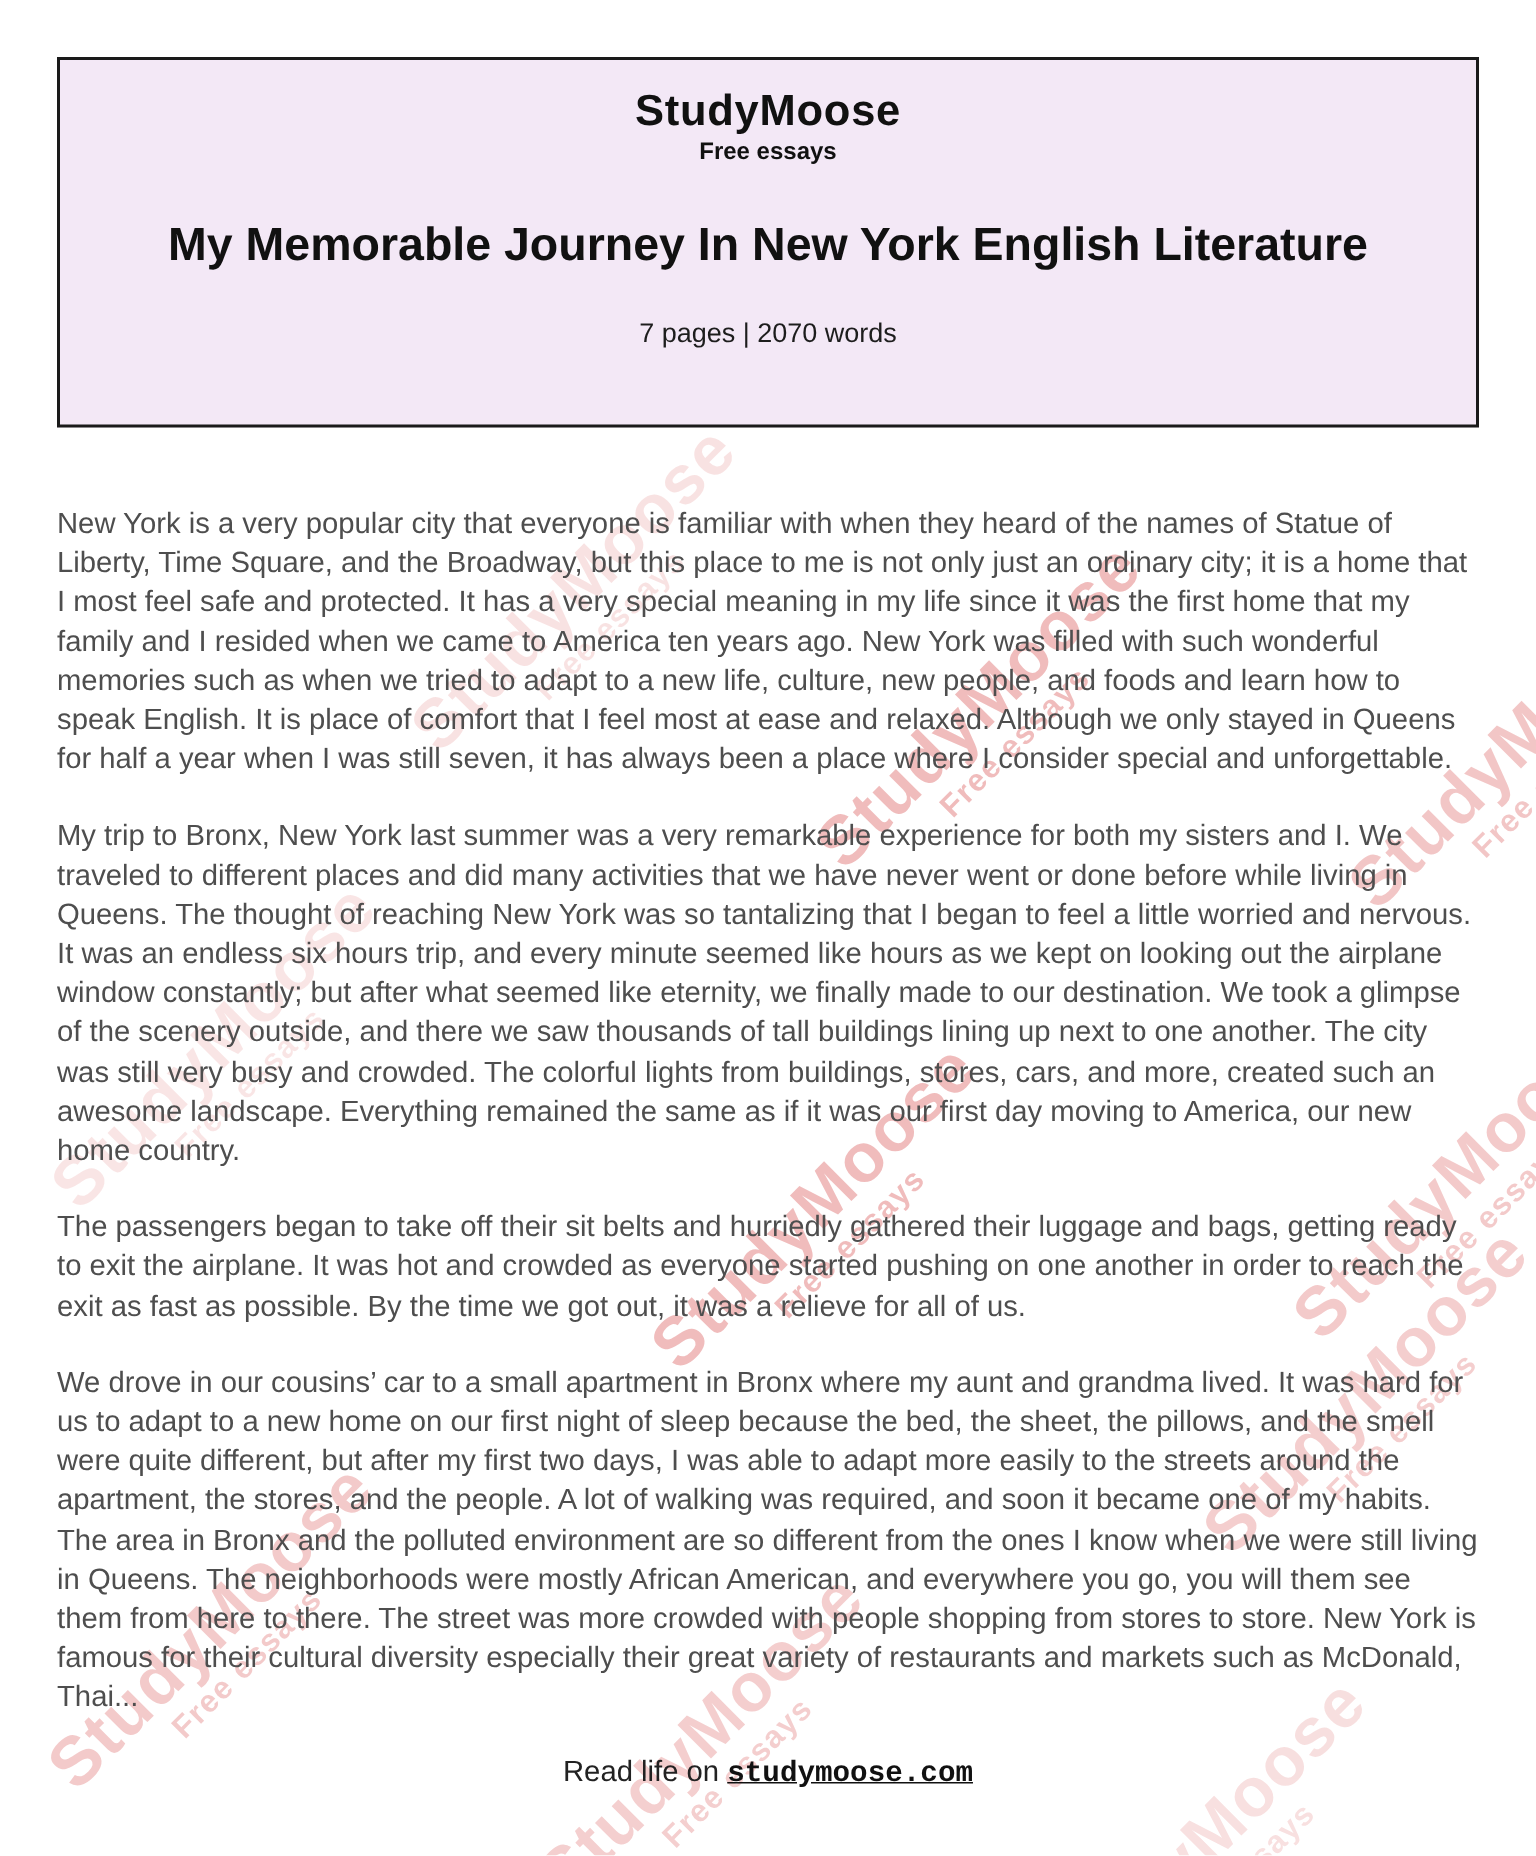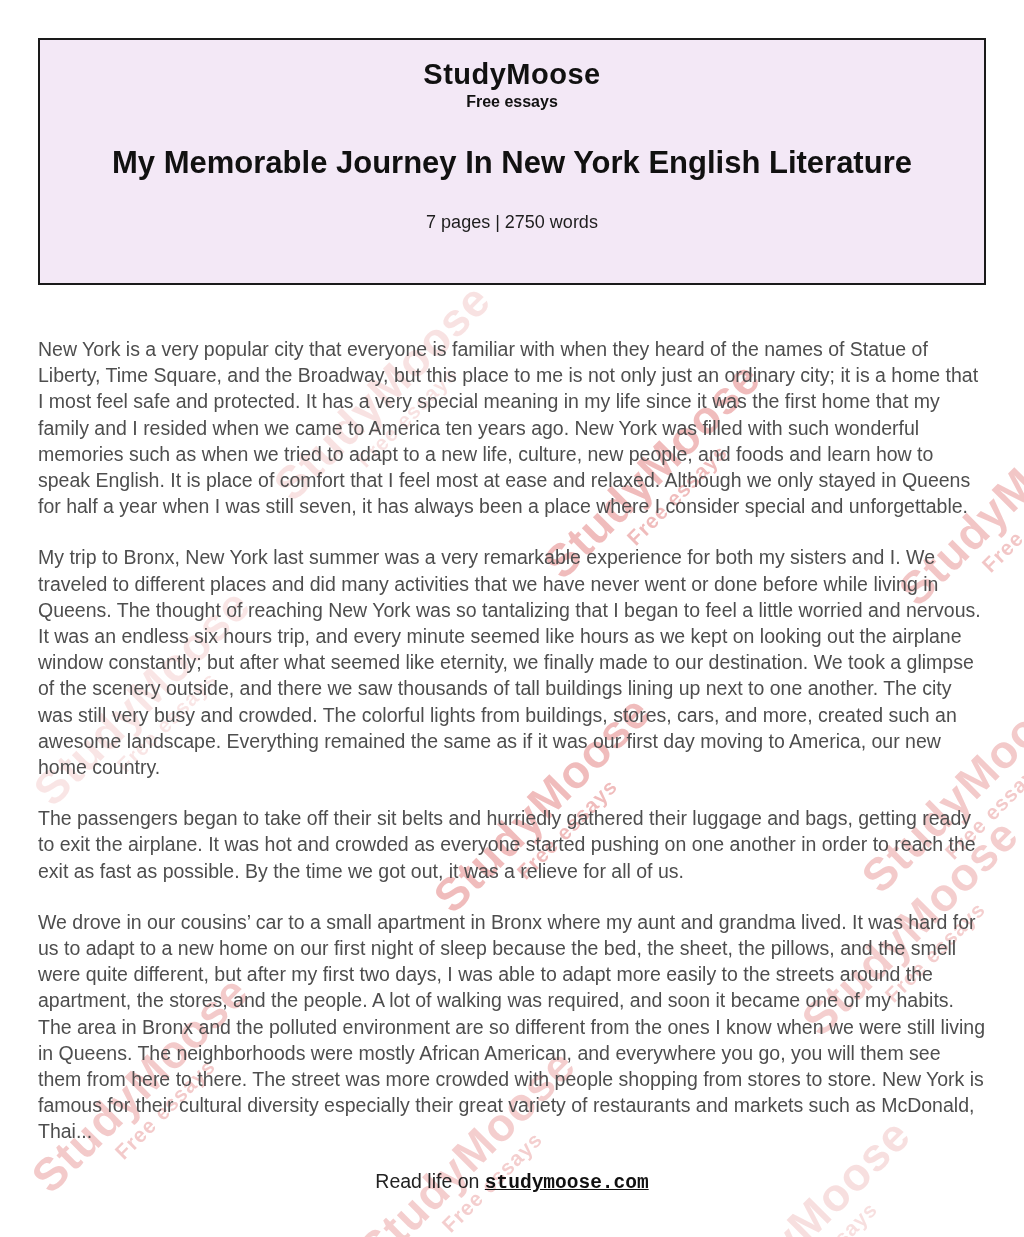--- a/index.html
+++ b/index.html
@@ -143,21 +143,21 @@
       <div class="watermark" style="left: 810px; top: 1235px; opacity: 0.18;">
         <div class="wm-main">StudyMoose</div>
         <div class="wm-sub">Free essays</div>
       </div>
     </div>
 
   <div class="header-box">
     <div class="logo">StudyMoose</div>
     <div class="tagline">Free essays</div>
     <h1 class="essay-title">My Memorable Journey In New York English Literature</h1>
-    <div class="essay-meta">7 pages | 2750 words</div>
+    <div class="essay-meta">7 pages | 2070 words</div>
   </div>
 
   <div class="content">
     <p>New York is a very popular city that everyone is familiar with when they heard of the names of Statue of Liberty, Time Square, and the Broadway, but this place to me is not only just an ordinary city; it is a home that I most feel safe and protected. It has a very special meaning in my life since it was the first home that my family and I resided when we came to America ten years ago. New York was filled with such wonderful memories such as when we tried to adapt to a new life, culture, new people, and foods and learn how to speak English. It is place of comfort that I feel most at ease and relaxed. Although we only stayed in Queens for half a year when I was still seven, it has always been a place where I consider special and unforgettable.</p>
     <p>My trip to Bronx, New York last summer was a very remarkable experience for both my sisters and I. We traveled to different places and did many activities that we have never went or done before while living in Queens. The thought of reaching New York was so tantalizing that I began to feel a little worried and nervous. It was an endless six hours trip, and every minute seemed like hours as we kept on looking out the airplane window constantly; but after what seemed like eternity, we finally made to our destination. We took a glimpse of the scenery outside, and there we saw thousands of tall buildings lining up next to one another. The city was still very busy and crowded. The colorful lights from buildings, stores, cars, and more, created such an awesome landscape. Everything remained the same as if it was our first day moving to America, our new home country.</p>
     <p>The passengers began to take off their sit belts and hurriedly gathered their luggage and bags, getting ready to exit the airplane. It was hot and crowded as everyone started pushing on one another in order to reach the exit as fast as possible. By the time we got out, it was a relieve for all of us.</p>
     <p>We drove in our cousins’ car to a small apartment in Bronx where my aunt and grandma lived. It was hard for us to adapt to a new home on our first night of sleep because the bed, the sheet, the pillows, and the smell were quite different, but after my first two days, I was able to adapt more easily to the streets around the apartment, the stores, and the people. A lot of walking was required, and soon it became one of my habits. The area in Bronx and the polluted environment are so different from the ones I know when we were still living in Queens. The neighborhoods were mostly African American, and everywhere you go, you will them see them from here to there. The street was more crowded with people shopping from stores to store. New York is famous for their cultural diversity especially their great variety of restaurants and markets such as McDonald, Thai...</p>
   </div>
 
   <div class="footer">

